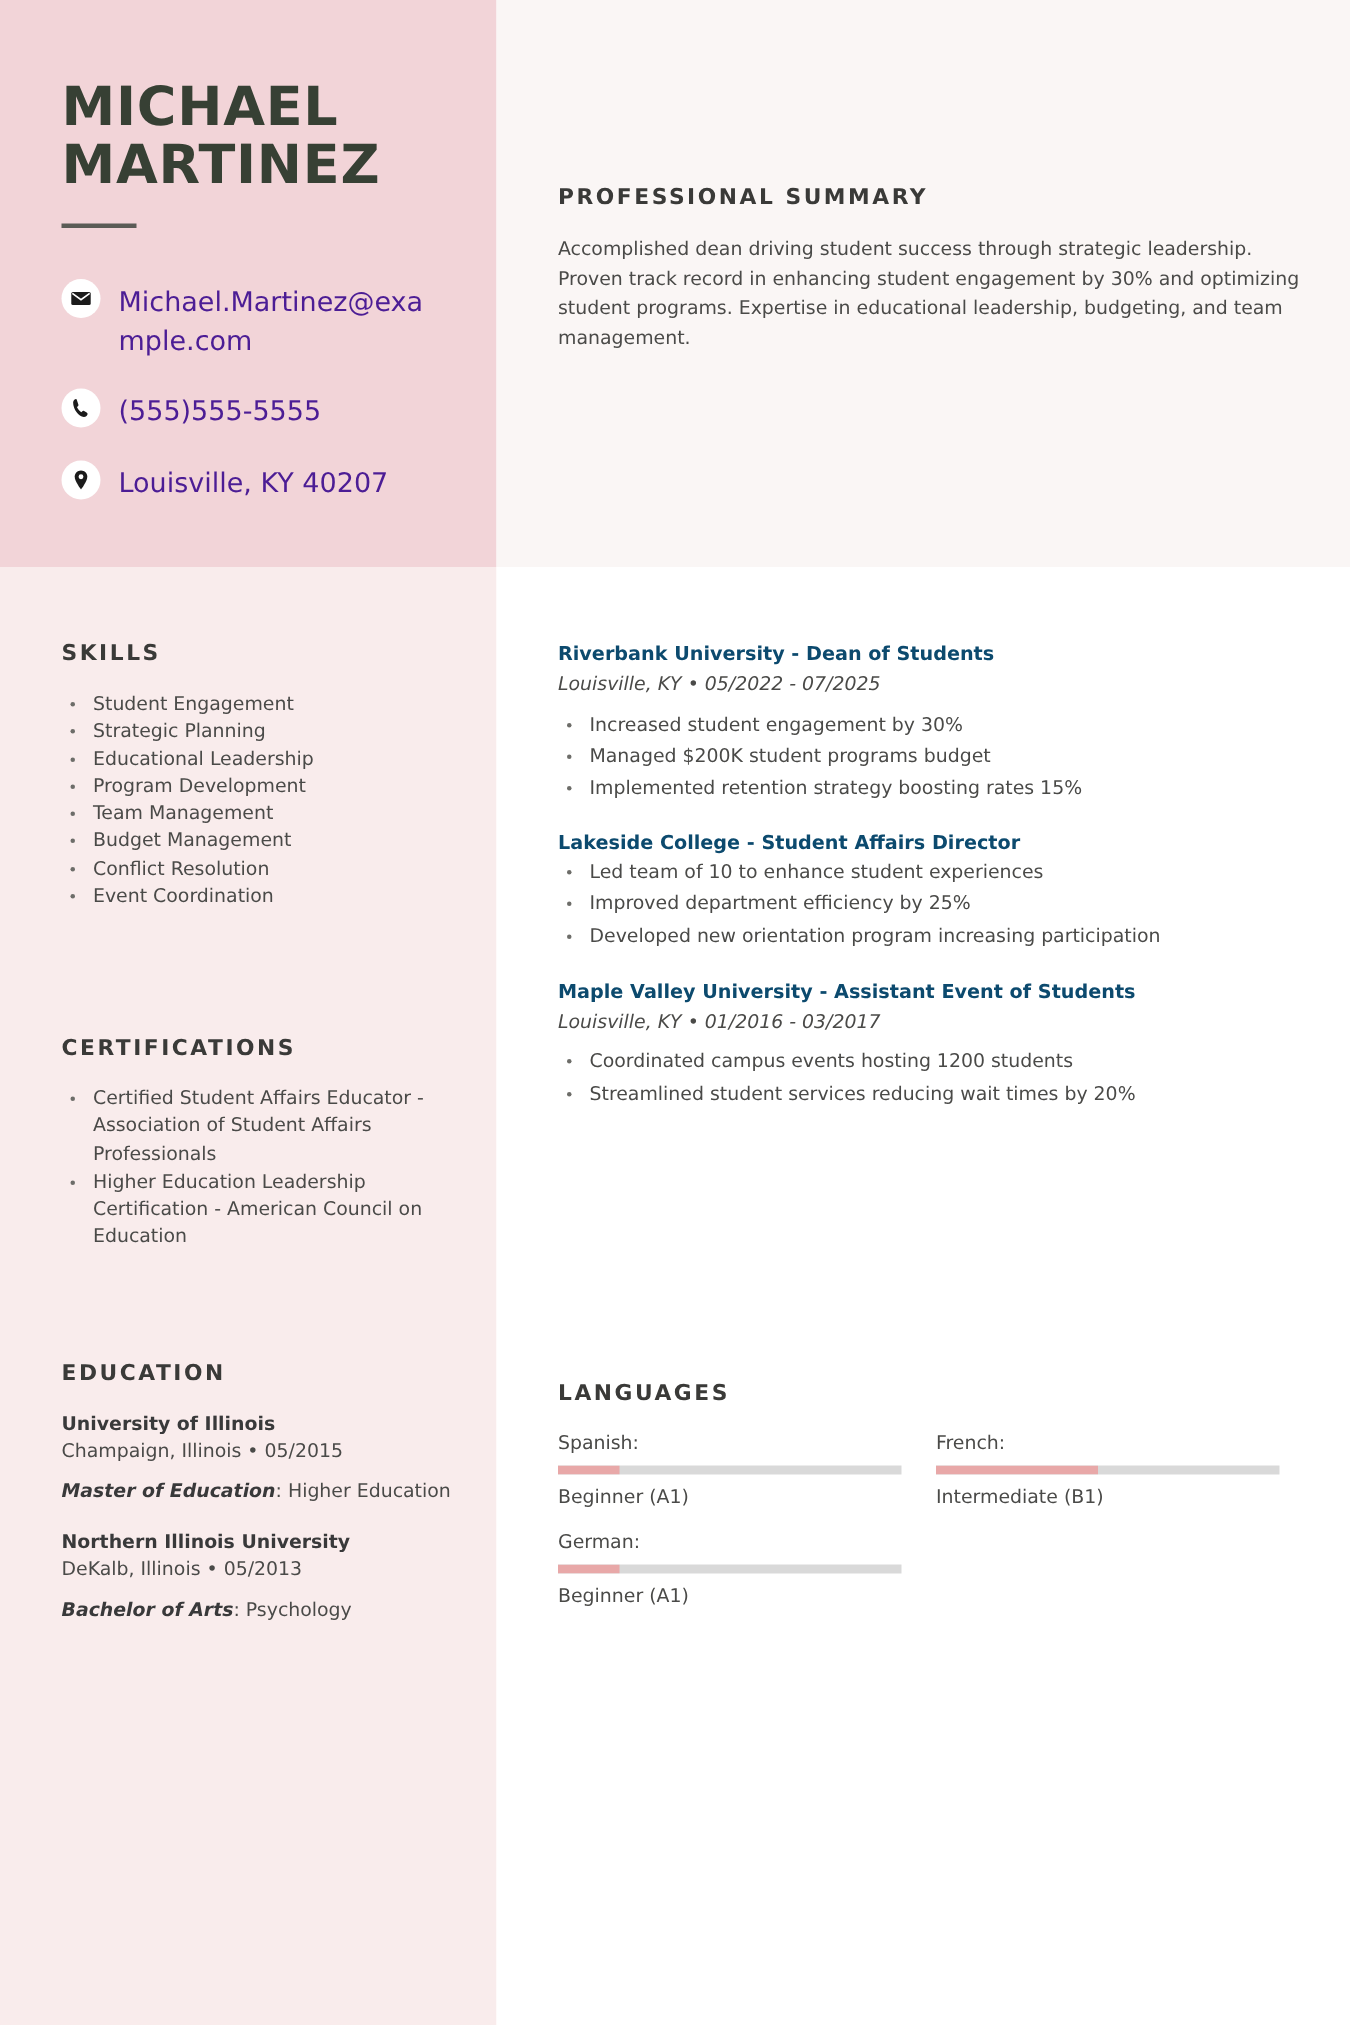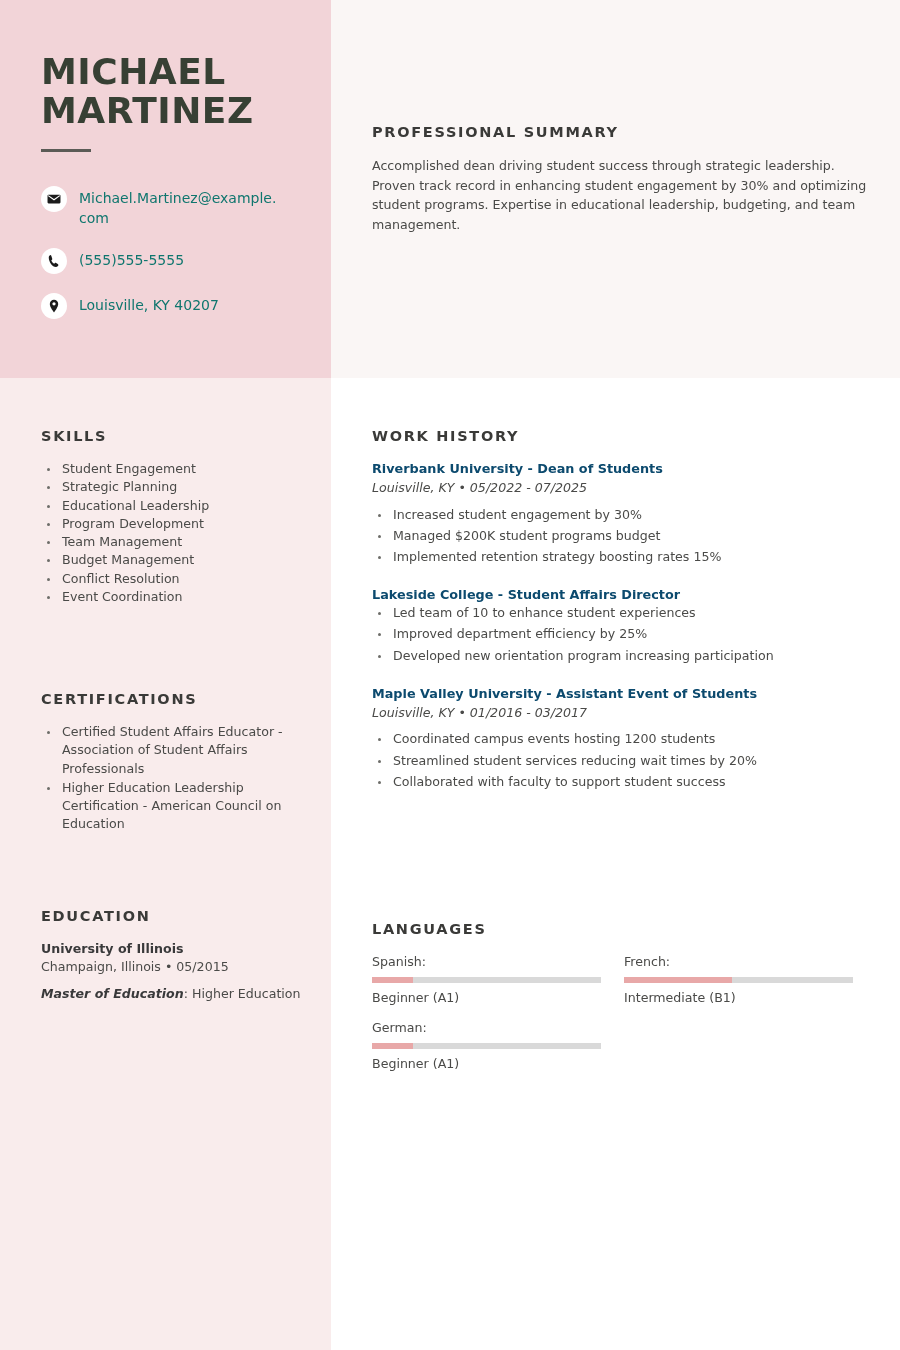--- a/index.html
+++ b/index.html
@@ -100,23 +100,23 @@
     height: 26px;
     border-radius: 50%;
     background: #ffffff;
     display: flex;
     align-items: center;
     justify-content: center;
     margin-right: 12px;
   }
   .contact-badge svg { display: block; }
   .contact-text {
-    font-size: 14px;
+    font-size: 18px;
     line-height: 1.42;
-    color: #0f766e;
+    color: #4c1d95;
     padding-top: 3px;
     word-break: break-word;
     max-width: 205px;
   }
 
   
   .sec {
     position: absolute;
   }
   .sec-title {
@@ -326,34 +326,38 @@
 
     <div class="sec sec-education">
       <div class="sec-title">EDUCATION</div>
 
       <div class="edu-entry">
         <div class="edu-school">University of Illinois</div>
         <div class="edu-meta">Champaign, Illinois  •  05/2015</div>
         <div class="edu-degree"><span class="deg-name">Master of Education</span>: <span>Higher Education</span></div>
       </div>
 
+      <div class="edu-entry">
+        <div class="edu-school">Northern Illinois University</div>
+        <div class="edu-meta">DeKalb, Illinois  •  05/2013</div>
+        <div class="edu-degree"><span class="deg-name">Bachelor of Arts</span>: <span>Psychology</span></div>
+      </div>
 
     </div>
 
   </div>
 
   <div class="col-right">
 
     <div class="sec sec-summary">
       <div class="sec-title">PROFESSIONAL SUMMARY</div>
       <div class="summary-text">Accomplished dean driving student success through strategic leadership. Proven track record in enhancing student engagement by 30% and optimizing student programs. Expertise in educational leadership, budgeting, and team management.</div>
     </div>
 
     <div class="sec sec-work">
-      <div class="sec-title">WORK HISTORY</div>
 
       <div class="job">
         <div class="job-title">Riverbank University - Dean of Students</div>
         <div class="job-meta">Louisville, KY  •  05/2022 - 07/2025</div>
         <ul class="blist">
           <li>Increased student engagement by 30%</li>
           <li>Managed $200K student programs budget</li>
           <li>Implemented retention strategy boosting rates 15%</li>
         </ul>
       </div>
@@ -366,21 +370,20 @@
           <li>Developed new orientation program increasing participation</li>
         </ul>
       </div>
 
       <div class="job">
         <div class="job-title">Maple Valley University - Assistant Event of Students</div>
         <div class="job-meta">Louisville, KY  •  01/2016 - 03/2017</div>
         <ul class="blist">
           <li>Coordinated campus events hosting 1200 students</li>
           <li>Streamlined student services reducing wait times by 20%</li>
-          <li>Collaborated with faculty to support student success</li>
         </ul>
       </div>
 
     </div>
 
     <div class="sec sec-languages">
       <div class="sec-title">LANGUAGES</div>
       <div class="lang-grid">
 
         <div class="lang-item">

